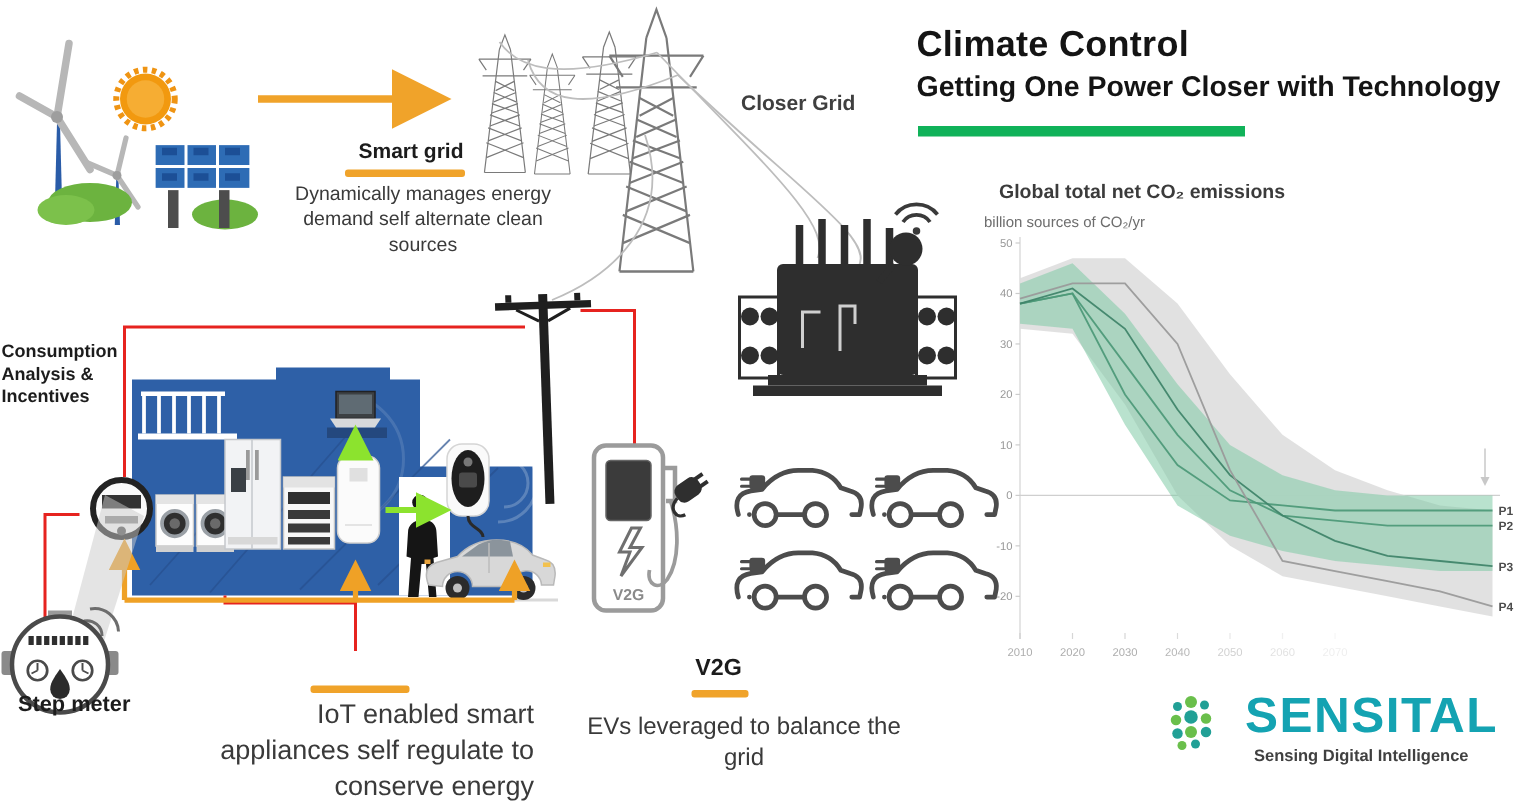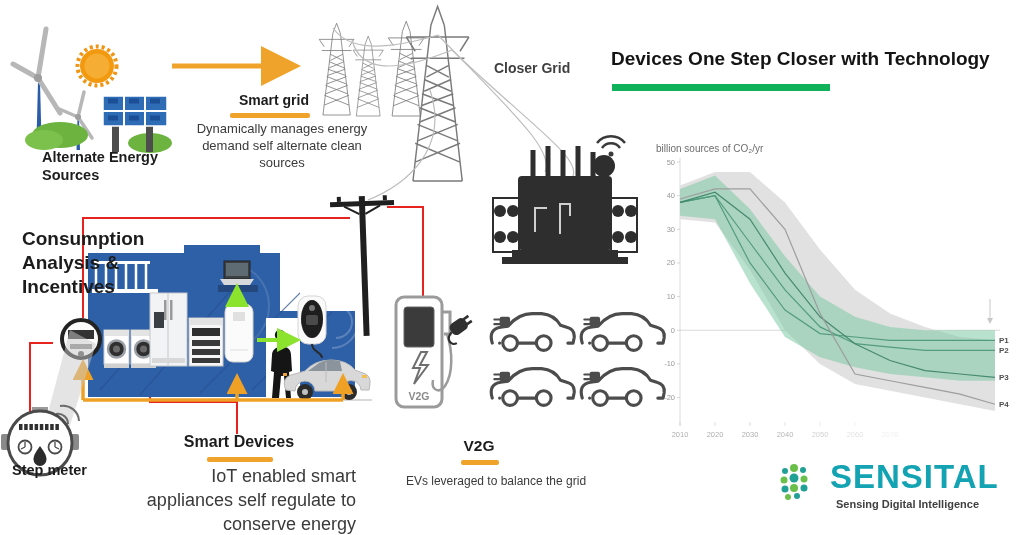--- a/index.html
+++ b/index.html
@@ -276,44 +276,44 @@
     </g>
 
     <g>
       <use href="#evcar" transform="translate(487,300) scale(1.05)"></use>
       <use href="#evcar" transform="translate(577,300) scale(1.05)"></use>
       <use href="#evcar" transform="translate(487,355) scale(1.05)"></use>
       <use href="#evcar" transform="translate(577,355) scale(1.05)"></use>
     </g>
   </svg>
 
-  <div class="label h-bold" style="left:42px;top:148px;width:126px;font-size:14.5px;line-height:1.25;">Alternate  Energy Sources</div>
 
   <div class="label h-bold" style="left:216px;top:92px;width:116px;font-size:14px;text-align:center;">Smart grid</div>
   <div class="underline-bar orange-underline" style="left: 230px; top: 113px; width: 80px; background: rgb(240, 163, 42);"></div>
   <div class="label desc" style="left:186px;top:120px;width:192px;">Dynamically manages energy demand self alternate clean sources</div>
 
   <div class="label h-bold" style="left:494px;top:60px;font-size:14px;color:#3f3f3f;">Closer Grid</div>
 
-  <div class="label h-bold" style="left:22px;top:227px;width:118px;font-size:19px;line-height:1.25;">Consumption Analysis &amp; Incentives</div>
+  <div class="label h-bold" style="left:1px;top:227px;width:118px;font-size:12px;line-height:1.25;">Consumption Analysis &amp; Incentives</div>
 
   <div class="label h-bold" style="left:12px;top:462px;font-size:14.5px;">Step meter</div>
 
-  <div class="label h-bold" style="left:149px;top:433px;width:180px;font-size:16px;text-align:center;">Smart Devices</div>
   <div class="underline-bar orange-underline" style="left: 207px; top: 457px; width: 66px; background: rgb(240, 163, 42);"></div>
   <div class="label desc" style="left:128px;top:465px;width:228px;font-size:18px;text-align:right;">IoT enabled smart appliances self regulate to conserve energy</div>
 
   <div class="label h-bold" style="left:439px;top:437px;width:80px;font-size:15.5px;text-align:center;">V2G</div>
   <div class="underline-bar orange-underline" style="left: 461px; top: 460px; width: 38px; background: rgb(240, 163, 42);"></div>
-  <div class="label desc" style="left:384px;top:474px;width:224px;font-size:12px;">EVs leveraged to balance the grid</div>
-
-  <div class="label title-sub">Devices One Step Closer with Technology</div>
+  <div class="label desc" style="left:384px;top:474px;width:224px;font-size:16px;">EVs leveraged to balance the grid</div>
+
+  <div class="label title-main">Climate Control</div>
+  <div class="label title-sub">Getting One Power Closer with Technology</div>
   <div class="title-underline" style="background: rgb(16, 178, 89);"></div>
 
   <div id="chart">
+    <div class="c-title">Global total net CO₂ emissions</div>
     <div class="c-ylabel">billion sources of CO₂/yr</div>
     <svg id="chart-plot" viewBox="0 42 376 306">
         <line x1="32" y1="44" x2="32" y2="312" stroke="#dcdcdc" stroke-width="1"></line>
         <line x1="29" y1="48" x2="32" y2="48" stroke="#cccccc" stroke-width="0.8"></line>
         <text x="27" y="50.5" text-anchor="end" class="tick">50</text>
         <line x1="29" y1="81.65" x2="32" y2="81.65" stroke="#cccccc" stroke-width="0.8"></line>
         <text x="27" y="84.15" text-anchor="end" class="tick">40</text>
         <line x1="29" y1="115.30000000000001" x2="32" y2="115.30000000000001" stroke="#cccccc" stroke-width="0.8"></line>
         <text x="27" y="117.80000000000001" text-anchor="end" class="tick">30</text>
         <line x1="29" y1="148.95" x2="32" y2="148.95" stroke="#cccccc" stroke-width="0.8"></line>

